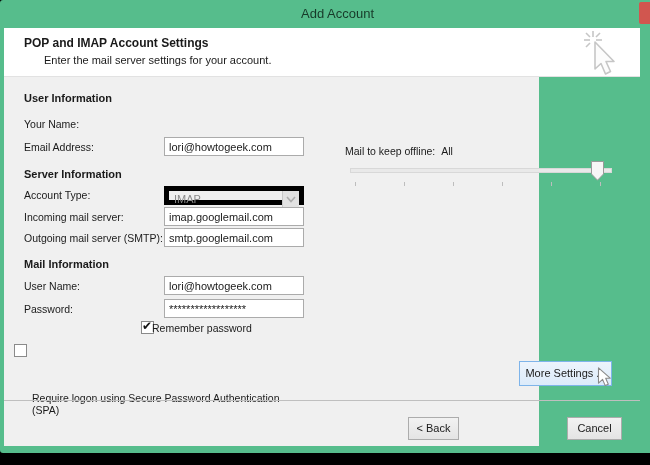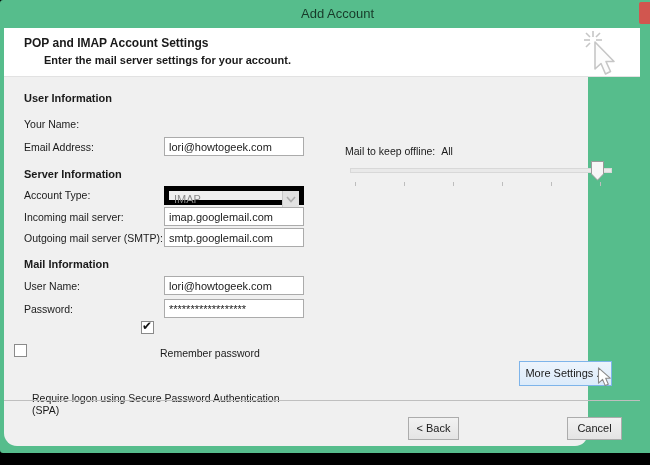--- a/index.html
+++ b/index.html
@@ -22,33 +22,32 @@
     display:inline-block;margin-top:6px;font-size:13px;color:#173A29;
   }
   #close-btn{
     position:absolute;top:2px;right:4px;width:32px;height:22px;
     background:#D1564F;border-radius:2px;color:#fff;
     font-size:11px;font-weight:bold;line-height:22px;text-align:center;
     cursor:default;
   }
   
   #chrome{
-    position:absolute;left:4px;top:28px;width:584px;height:418px;
+    position:absolute;left:4px;top:28px;width:535px;height:418px;
     background:#F0F0F0;
-    border-radius:13px;
   }
   #hdr{
     position:absolute;left:0;top:0;width:636px;height:49px;
     background:#FFFFFF;border-bottom:1px solid #E2E2E2;box-sizing:border-box;
   }
   #hdr .h-title{
     position:absolute;left:20px;top:8px;font-size:12px;font-weight:bold;color:#1A1A1A;
   }
   #hdr .h-sub{
-    position:absolute;left:40px;top:26px;font-size:11px;color:#1A1A1A;font-weight:bold;
+    position:absolute;left:40px;top:26px;font-size:11px;color:#1A1A1A;
   }
   #hdr-icon{position:absolute;right:18px;top:2px;width:42px;height:46px;}
   
   .sec-head{position:absolute;font-size:11px;font-weight:bold;color:#1A1A1A;white-space:nowrap;}
   .lbl{position:absolute;font-size:10.5px;color:#1A1A1A;white-space:nowrap;}
   
   .txt{
     position:absolute;width:140px;height:19px;box-sizing:border-box;
     border:1px solid #ABABAB;background:#FFFFFF;
     font-family:"Liberation Sans", sans-serif;font-size:11px;color:#1A1A1A;
@@ -177,21 +176,21 @@
 
     <div class="lbl" style="left:20px;top:252px;">User Name:</div>
     <input class="txt" style="left: 160px; top: 248px;" value="lori@howtogeek.com">
 
     <div class="lbl" style="left:20px;top:275px;">Password:</div>
     <input class="txt" style="left: 160px; top: 271px;" value="******************">
 
     <div class="cb" style="left:137px;top:293px;">
       <span class="mark">✔</span>
     </div>
-    <div class="lbl" style="left:156px;top:294px;margin-top:25px;">Remember password</div>
+    <div class="lbl" style="left:148px;top:294px;">Remember password</div>
 
     <div class="cb" style="left:10px;top:316px;"></div>
     <div class="lbl" style="left:28px;top:328px;margin-top:36px;">
       <span style="display:block;">Require logon using Secure Password Authentication</span>
       <span style="display:block;">(SPA)</span>
     </div>
 
     <div class="btn" id="btn-more">More Settings ...</div>
 
     <div id="footer-line"></div>

